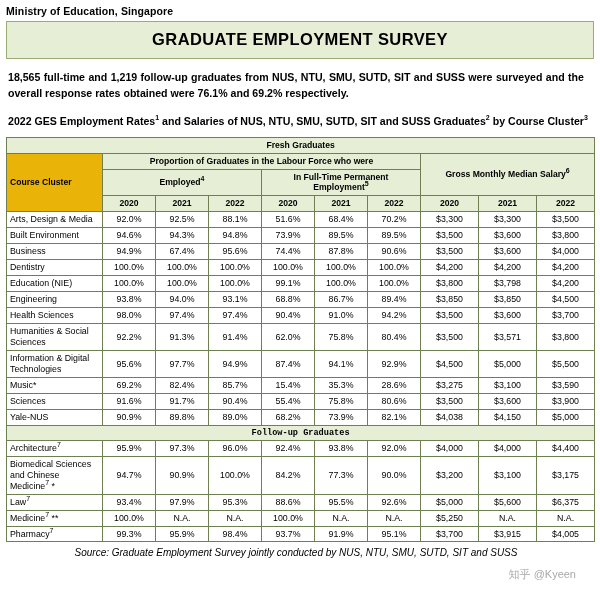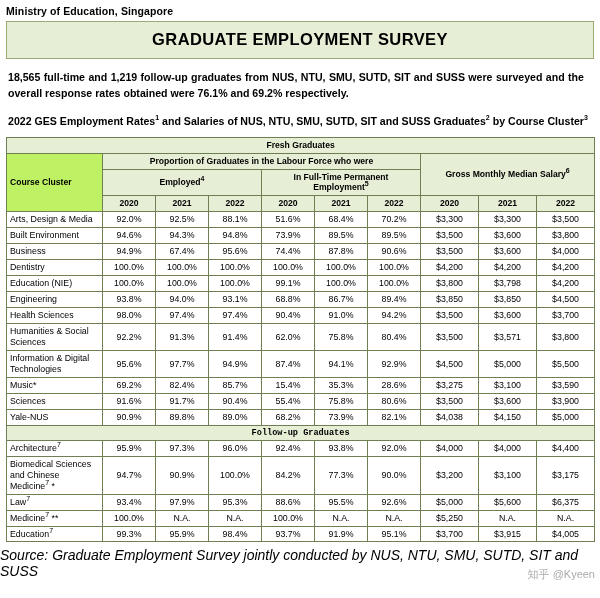--- a/index.html
+++ b/index.html
@@ -71,21 +71,21 @@
     vertical-align: middle;
   }
   .hdr {
     background: #e7eed6;
     text-align: center;
     font-weight: bold;
     font-size: 8.6px;
     line-height: 1.25;
   }
   .hdr-left {
-    background: #bef264;
+    background: #eab308;
     text-align: left;
     font-weight: bold;
     font-size: 8.6px;
     padding-left: 4px;
   }
   .section-row td {
     background: #e7eed6;
     text-align: center;
     font-weight: bold;
     font-size: 8.6px;
@@ -97,27 +97,27 @@
     font-size: 8.8px;
     line-height: 1.25;
     padding-left: 4px;
   }
   td.num {
     text-align: center;
     font-size: 8.8px;
   }
   .source {
     margin: 5px 8px 4px 0;
-    font-size: 14px;
+    font-size: 10px;
     font-style: italic;
-    text-align: left;
+    text-align: center;
   }
   .watermark {
     position: absolute;
-    right: 5px;
+    right: 24px;
     bottom: 16px;
     font-size: 11px;
     color: #9a9a9a;
     opacity: 0.85;
     font-family: "Liberation Sans", sans-serif;
     pointer-events: none;
   }
 </style>
 </head>
 <body>
@@ -370,21 +370,21 @@
           <td class="num">N.A.</td>
           <td class="num">N.A.</td>
           <td class="num">100.0%</td>
           <td class="num">N.A.</td>
           <td class="num">N.A.</td>
           <td class="num">$5,250</td>
           <td class="num">N.A.</td>
           <td class="num">N.A.</td>
         </tr>
         <tr>
-          <td class="course"><span>Education</span><sup>7</sup></td>
+          <td class="course"><span>Pharmacy</span><sup>7</sup></td>
           <td class="num">99.3%</td>
           <td class="num">95.9%</td>
           <td class="num">98.4%</td>
           <td class="num">93.7%</td>
           <td class="num">91.9%</td>
           <td class="num">95.1%</td>
           <td class="num">$3,700</td>
           <td class="num">$3,915</td>
           <td class="num">$4,005</td>
         </tr>

